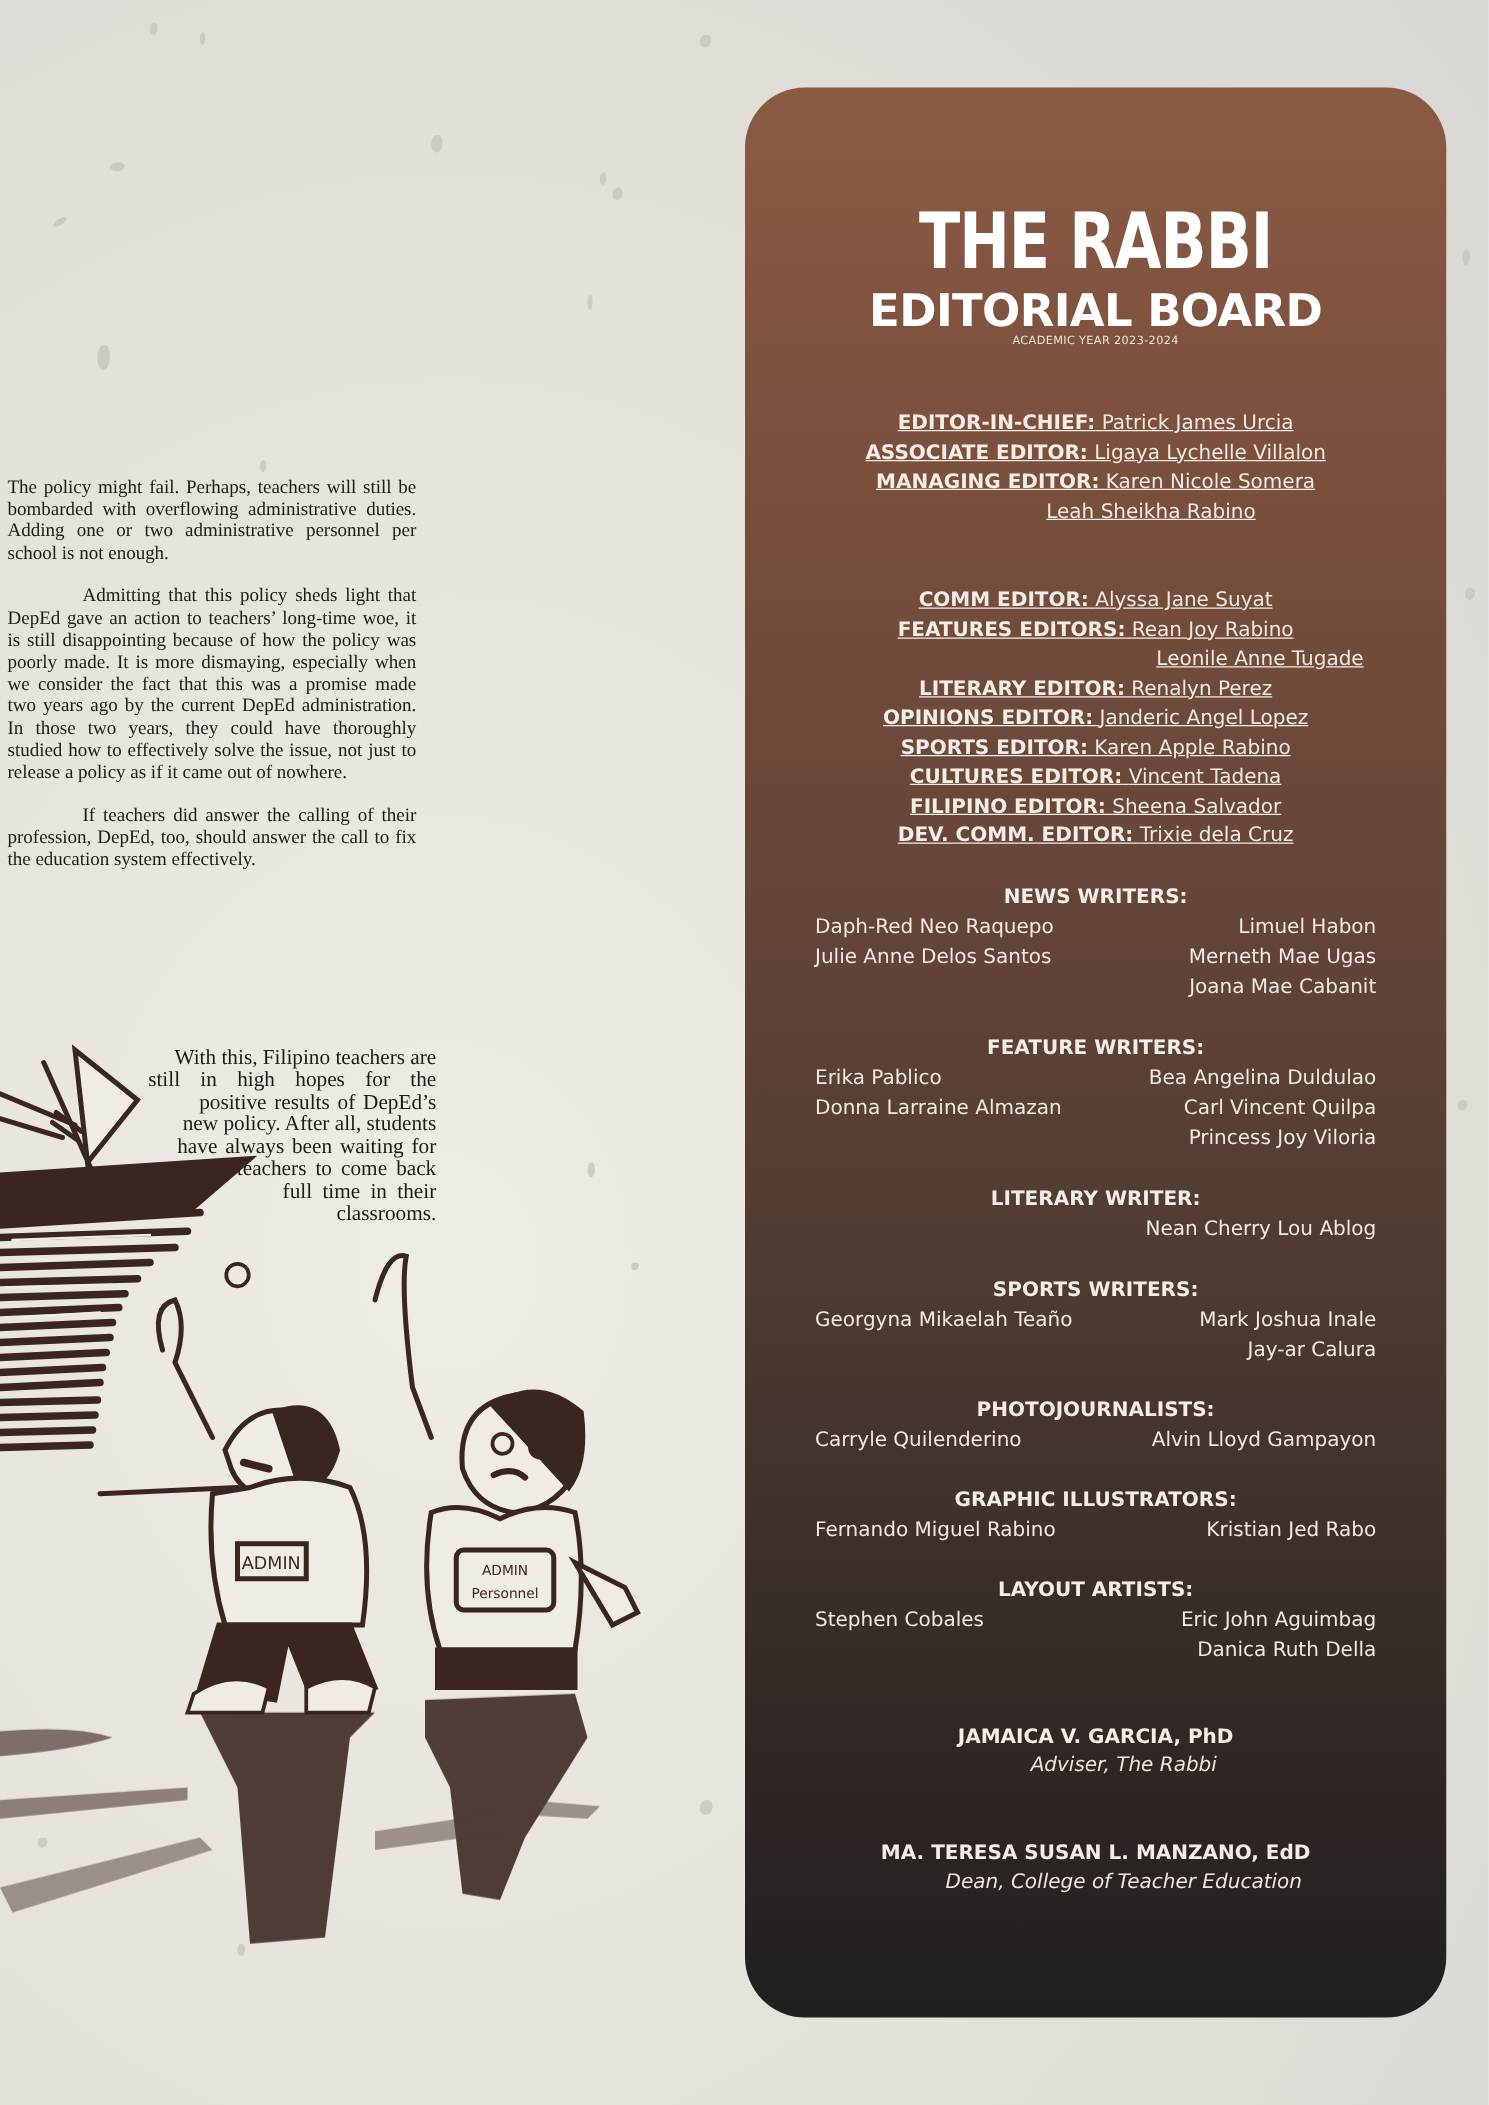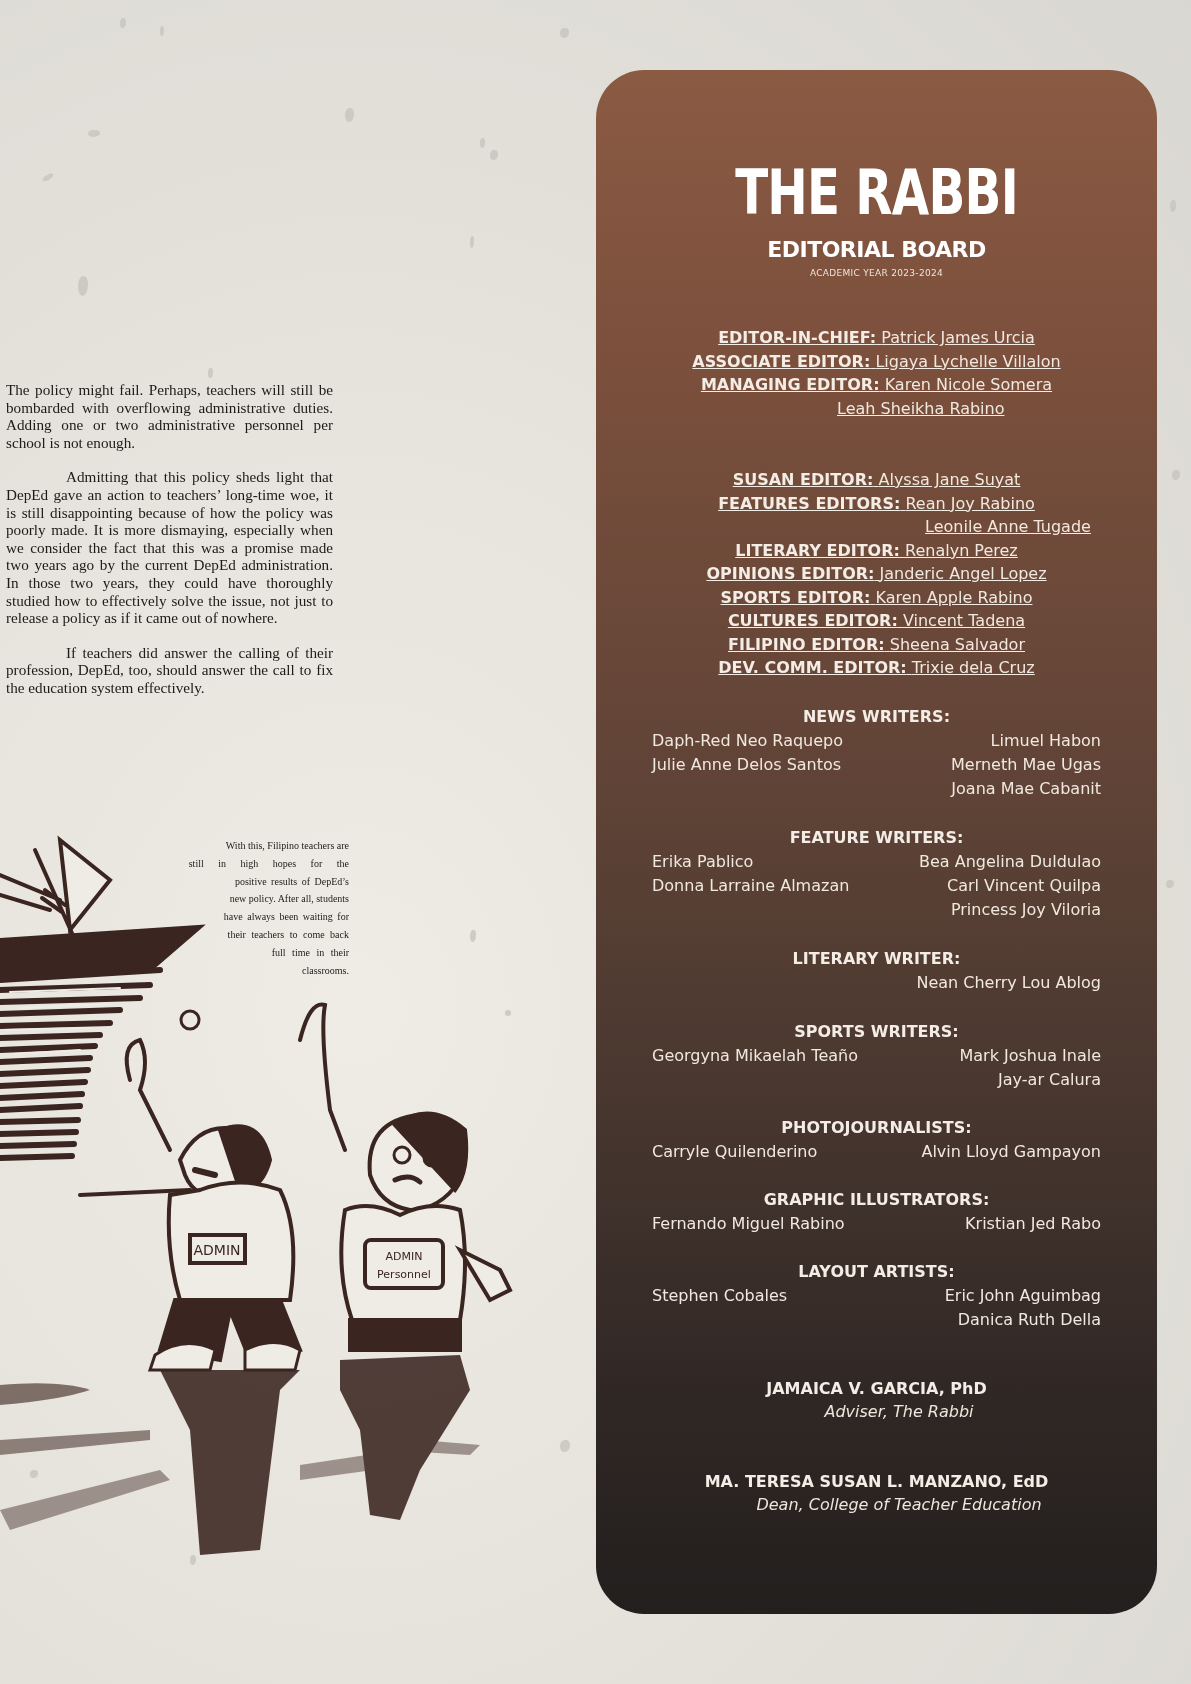--- a/index.html
+++ b/index.html
@@ -12,21 +12,21 @@
 
     
     .article {
       position:absolute; left:6px; top:381px; width:327px;
       font-family: "Liberation Serif", serif; font-size:15.2px; line-height:17.6px;
       color:#1d1a18; text-align:justify;
     }
     .article p { margin:0 0 17px 0; }
     .article p.indent { text-indent:60px; }
     .closing {
-      position:absolute; font-family:"Liberation Serif", serif; font-size:10px; line-height:17.6px;
+      position:absolute; font-family:"Liberation Serif", serif; font-size:17px; line-height:17.6px;
       color:#1d1a18; text-align:right; white-space:nowrap;
     }
 
     
     .cartoon { position:absolute; left:0; top:830px; width:540px; height:760px; }
 
     
     .card {
       position:absolute; left:596px; top:70px; width:561px; height:1544px;
       border-radius:48px;
@@ -34,21 +34,21 @@
       color:#f4ede6; text-align:center;
       font-family: "DejaVu Sans", sans-serif;
     }
     .masthead {
       position:absolute; left:0; right:0; top:92px;
       font-family:"DejaVu Sans", sans-serif; font-weight:bold; font-size:62px; line-height:62px;
       letter-spacing:-1px; color:#ffffff; transform:scaleX(0.78); transform-origin:center;
     }
     .board-title {
       position:absolute; left:0; right:0; top:163px;
-      font-weight:bold; font-size:22px; line-height:34px; color:#fff; letter-spacing:-0.5px;
+      font-weight:bold; font-size:36px; line-height:34px; color:#fff; letter-spacing:-0.5px;
     }
     .academic {
       position:absolute; left:0; right:0; top:198px;
       font-size:9px; line-height:10px; color:#efe3d9; letter-spacing:.3px;
     }
 
     .editors { position:absolute; left:0; right:0; font-size:16px; line-height:23.5px; }
     .ed-row { white-space:nowrap;text-decoration:underline; }
     .ed-role { font-weight:bold; }
     .ed-name { font-weight:normal; color:#f1e8df; }
@@ -178,21 +178,21 @@
       <span class="ed-role">MANAGING EDITOR:</span>
       <span class="ed-name">Karen Nicole Somera</span>
     </div>
     <div class="ed-row" style="padding-left:241px;text-align:left;">
       <span class="ed-name">Leah Sheikha Rabino</span>
     </div>
   </div>
 
   <div class="editors" style="top:398px;">
     <div class="ed-row">
-      <span class="ed-role">SUSAN EDITOR:</span>
+      <span class="ed-role">COMM EDITOR:</span>
       <span class="ed-name">Alyssa Jane Suyat</span>
     </div>
     <div class="ed-row">
       <span class="ed-role">FEATURES EDITORS:</span>
       <span class="ed-name">Rean Joy Rabino</span>
     </div>
     <div class="ed-row" style="padding-left:263px;text-align:center;">
       <span class="ed-name">Leonile Anne Tugade</span>
     </div>
     <div class="ed-row">

